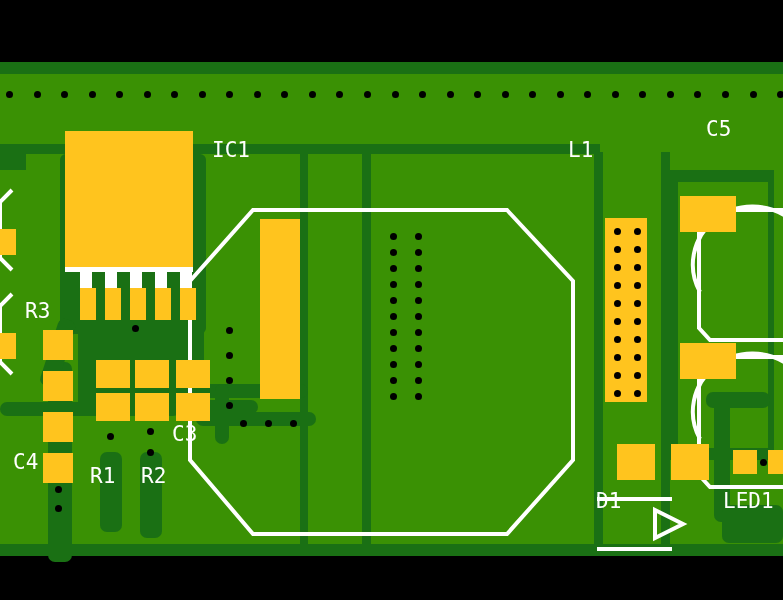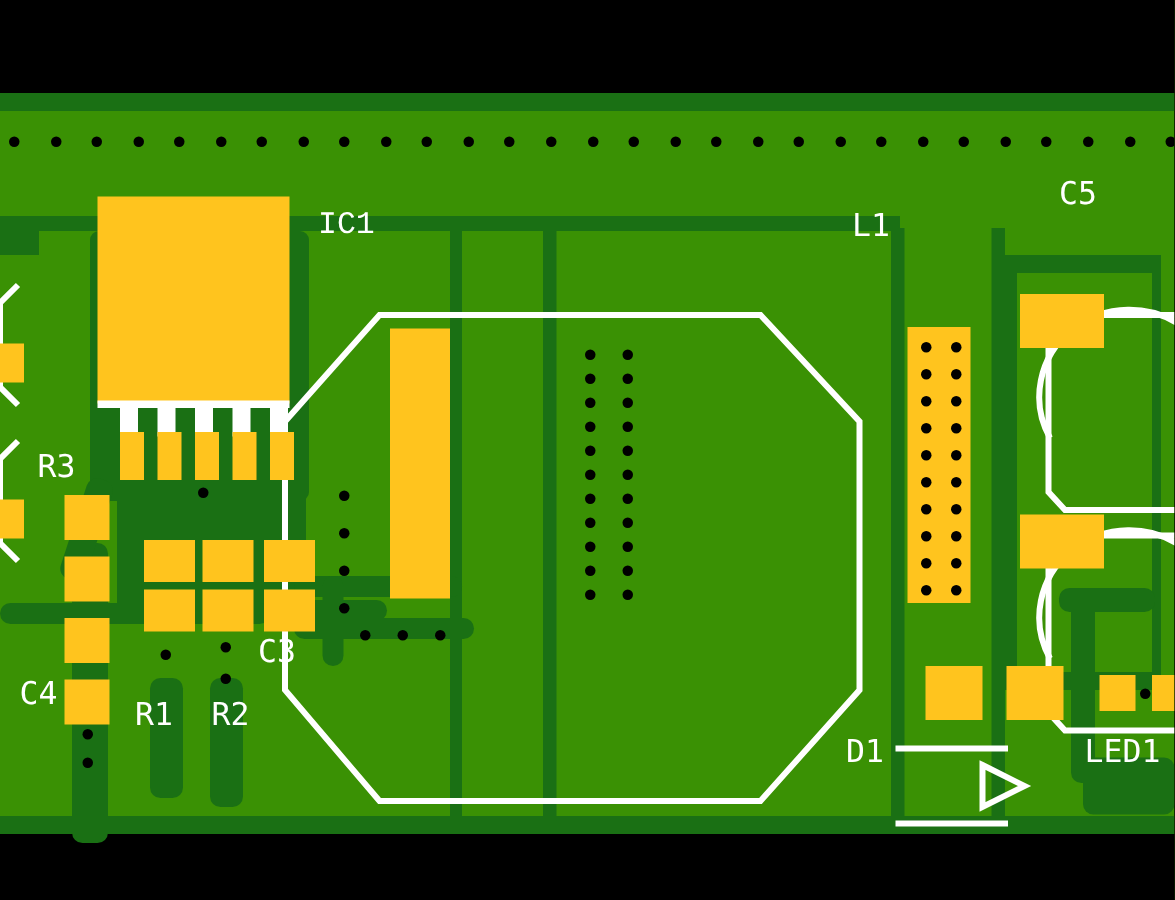--- a/index.html
+++ b/index.html
@@ -203,24 +203,24 @@
       <div class="via" style="left:614px;top:256px;"></div>
       <div class="via" style="left:634px;top:256px;"></div>
       <div class="via" style="left:614px;top:274px;"></div>
       <div class="via" style="left:634px;top:274px;"></div>
       <div class="via" style="left:614px;top:292px;"></div>
       <div class="via" style="left:634px;top:292px;"></div>
       <div class="via" style="left:614px;top:310px;"></div>
       <div class="via" style="left:634px;top:310px;"></div>
       <div class="via" style="left:614px;top:328px;"></div>
       <div class="via" style="left:634px;top:328px;"></div>
-      <div class="lbl" style="left:212px;top:78px;font-family:Liberation Mono, monospace;">IC1</div>
+      <div class="lbl" style="left:212px;top:78px;">IC1</div>
       <div class="lbl" style="left:568px;top:78px;">L1</div>
       <div class="lbl" style="left:706px;top:57px;">C5</div>
       <div class="lbl" style="left:25px;top:239px;">R3</div>
       <div class="lbl" style="left:13px;top:390px;">C4</div>
       <div class="lbl" style="left:90px;top:404px;">R1</div>
       <div class="lbl" style="left:141px;top:404px;">R2</div>
       <div class="lbl" style="left:172px;top:362px;">C3</div>
-      <div class="lbl" style="left:564px;top:429px;">D1</div>
+      <div class="lbl" style="left:596px;top:429px;">D1</div>
       <div class="lbl" style="left:723px;top:429px;">LED1</div>
     </div>
 </div>
 
 </body></html>

